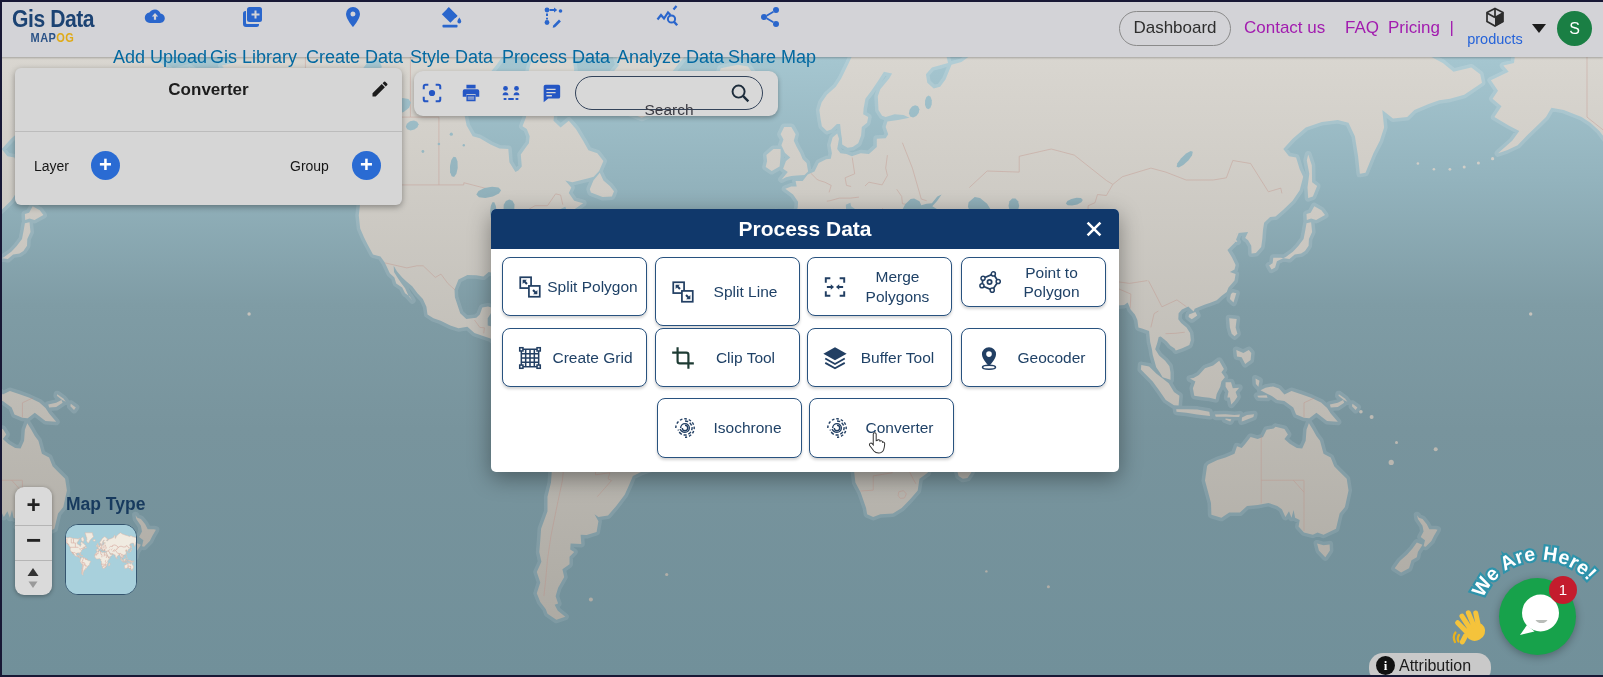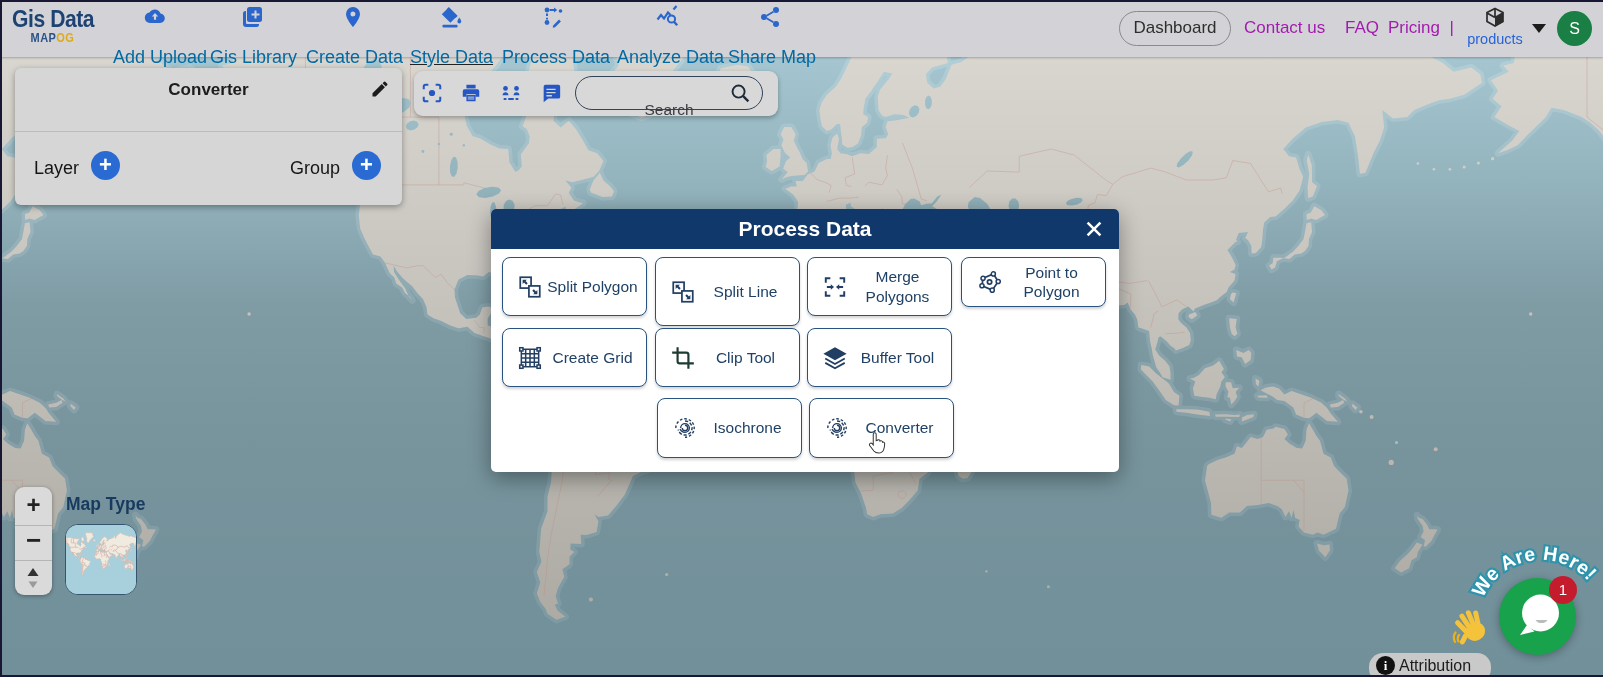--- a/index.html
+++ b/index.html
@@ -22,21 +22,21 @@
 #dashbtn{position:absolute;left:1119px;top:11px;width:112px;height:35px;border:1.5px solid #8a8a8a;border-radius:19px;font-size:17px;color:#2e2e2e;text-align:center;line-height:32px;}
 #products{position:absolute;left:1464px;top:6px;width:62px;text-align:center;}
 #products .plab{font-size:14.5px;color:#2563d9;margin-top:1px;}
 #caret{position:absolute;left:1532px;top:24px;width:0;height:0;border-left:7px solid transparent;border-right:7px solid transparent;border-top:9px solid #1c1c1c;}
 #avatar{position:absolute;left:1557px;top:11px;width:35px;height:35px;border-radius:50%;background:#1a7f44;color:#fff;font-size:16px;text-align:center;line-height:35px;}
 
 #converter{position:absolute;left:15px;top:68px;width:387px;height:137px;background:#d6d6d6;border-radius:6px;box-shadow:0 2px 6px rgba(0,0,0,.35);z-index:20;}
 #converter .title{position:absolute;left:0;top:12px;width:100%;text-align:center;font-size:17px;font-weight:bold;color:#1c1c1c;}
 #converter .pencil{position:absolute;right:12px;top:11px;}
 #converter .divider{position:absolute;left:0;top:63px;width:100%;height:1px;background:#bcbcbc;}
-.addrow{position:absolute;top:90px;font-size:18px;color:#161616;text-align:center;}
+.addrow{position:absolute;top:90px;font-size:14px;color:#161616;text-align:center;}
 .pluscirc{position:absolute;top:83px;width:29px;height:29px;border-radius:50%;background:#2a6bd3;color:#fff;text-align:center;line-height:27px;font-size:22px;font-weight:bold;}
 #toolbar{position:absolute;left:414px;top:71px;width:364px;height:45px;background:#d8d8d8;border-radius:9px;box-shadow:0 2px 5px rgba(0,0,0,.3);z-index:20;}
 #searchpill{position:absolute;left:161px;top:5px;width:188px;height:34px;border:1.2px solid #33435a;border-radius:17px;}
 #searchpill .stext{position:absolute;left:0;top:24px;width:100%;text-align:center;font-size:15.5px;color:#3c3c44;}
 
 #modal{position:absolute;left:491px;top:209px;width:628px;height:263px;background:#fff;border-radius:5px;box-shadow:0 6px 22px rgba(0,0,0,.38);z-index:30;}
 #modal header{position:absolute;top:0;left:0;width:100%;height:40px;background:#10386b;border-radius:5px 5px 0 0;}
 #modal header .mtitle{width:100%;text-align:center;line-height:40px;color:#fff;font-size:21px;font-weight:bold;}
 #modal header .x{position:absolute;right:14px;top:8px;color:#fff;font-size:22px;font-weight:bold;}
 .mbtn{position:absolute;width:145px;background:#fff;border:1.3px solid #28527f;border-radius:8px;display:flex;align-items:center;box-shadow:0 2px 3px rgba(0,0,0,.18);}
@@ -296,21 +296,21 @@
           <path d="M13.5 5.5v3h-3v2h3v3h2v-3h3v-2h-3v-3z" fill="#d3d3d7"></path>
         </svg>
         <div class="lab">Gis Library</div>
       </div>
       <div class="mitem" style="left:306px;width:93px;">
         <svg width="24" height="24" viewBox="0 0 24 24" fill="#2a66cc">
           <path d="M12 2a7 7 0 0 0-7 7c0 5 7 13 7 13s7-8 7-13a7 7 0 0 0-7-7zm0 9.5A2.5 2.5 0 1 1 12 6.5a2.5 2.5 0 0 1 0 5z"></path>
         </svg>
         <div class="lab">Create Data</div>
       </div>
-      <div class="mitem" style="left:410px;width:82px;text-decoration:underline;">
+      <div class="mitem" style="left:410px;width:82px;">
         <svg width="24" height="24" viewBox="0 0 24 24" fill="#2a66cc">
           <path d="M9.8 2.2l8.6 8.6-7 7-8.6-8.6z"></path>
           <path d="M9.8 2.2l-2 2 8.7 8.7 2-2z"></path>
           <path d="M20.3 12.5s1.9 2.6 1.9 4a1.9 1.9 0 0 1-3.8 0c0-1.4 1.9-4 1.9-4z"></path>
           <rect x="3.5" y="19.8" width="15" height="2.8" rx="0.8"></rect>
         </svg>
         <div class="lab">Style Data</div>
       </div>
       <div class="mitem" style="left:502px;width:101px;">
         <svg width="24" height="24" viewBox="0 0 24 24" fill="#2a66cc">
@@ -486,20 +486,27 @@
       </div>
       <div class="mbtn" style="left:316px;top:119px;height:59px;">
         <svg class="micon" width="26" height="26" viewBox="0 0 24 24">
           <g fill="none" stroke="#223f63" stroke-width="1.7">
             <path d="M12 3l9 5-9 5-9-5z" fill="#223f63"></path>
             <path d="M3 12.5l9 5 9-5"></path>
             <path d="M3 16.5l9 5 9-5"></path>
           </g>
         </svg>
         <div class="mtext">Buffer Tool</div>
+      </div>
+      <div class="mbtn" style="left:470px;top:119px;height:59px;">
+        <svg class="micon" width="26" height="26" viewBox="0 0 24 24">
+          <path d="M12 2a6.5 6.5 0 0 0-6.5 6.5C5.5 13 12 19.5 12 19.5s6.5-6.5 6.5-11A6.5 6.5 0 0 0 12 2zm0 9a2.6 2.6 0 1 1 0-5.2 2.6 2.6 0 0 1 0 5.2z" fill="#223f63"></path>
+          <ellipse cx="12" cy="20.5" rx="6" ry="1.8" fill="none" stroke="#223f63" stroke-width="1.4"></ellipse>
+        </svg>
+        <div class="mtext">Geocoder</div>
       </div>
       <div class="mbtn" style="left:166px;top:189px;height:60px;">
         <svg class="micon" width="26" height="26" viewBox="0 0 24 24">
           <g fill="none" stroke="#223f63" stroke-width="1.3">
             <path d="M12 9.5a2.5 2.5 0 1 1-2.5 2.5"></path>
             <path d="M8 12a4 4 0 1 1 4 4 5 5 0 0 1-4.6-3"></path>
             <path d="M12 5.5a6.5 6.5 0 1 1-6.3 8" stroke-dasharray="3 1.6"></path>
             <path d="M3.5 12A8.5 8.5 0 1 1 12 20.5" stroke-dasharray="2.4 1.8"></path>
           </g>
         </svg>

